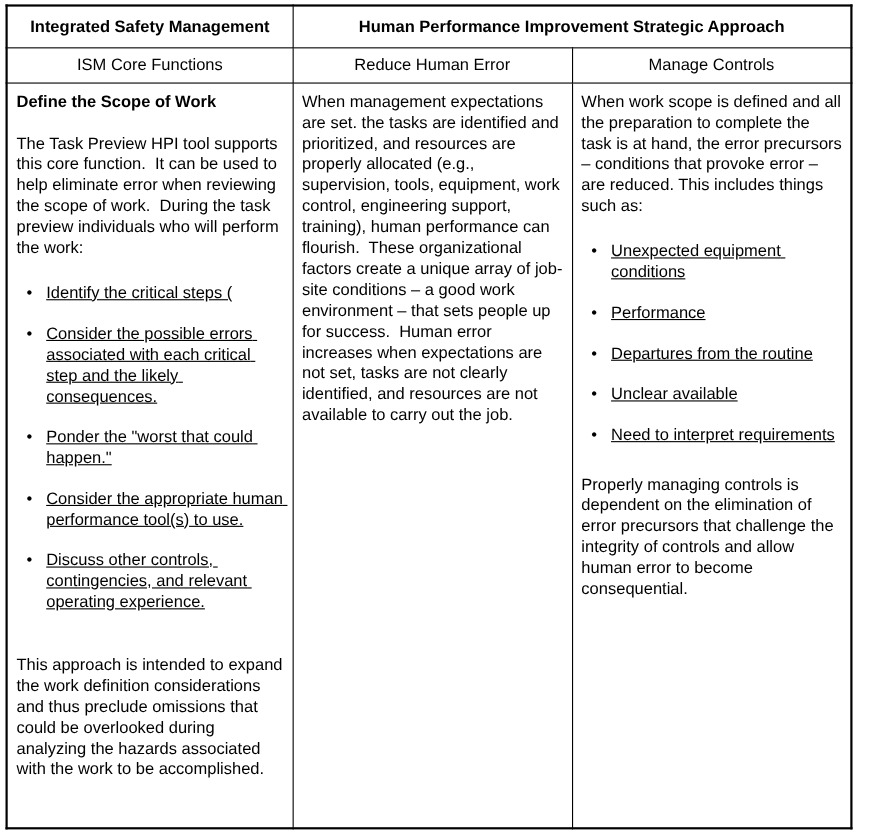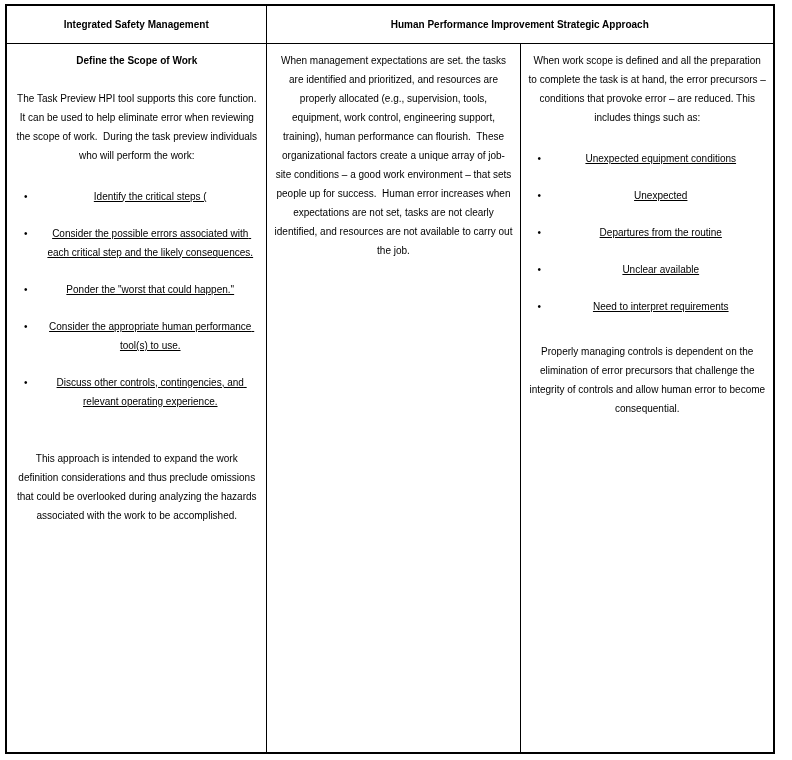--- a/index.html
+++ b/index.html
@@ -17,40 +17,40 @@
   }
   table.ism-table {
     position: absolute; left: 5px; top: 4px;
     width: 770px; height: 750px;
     border-collapse: collapse;
     table-layout: fixed;
     border: 2px solid #000000;
   }
   .ism-table th, .ism-table td {
     border: 1px solid #000000;
-    font-size: 10px;
+    font-size: 15px;
   }
   .col-w1 { width: 260px; }
   .col-w2 { width: 258px; }
   .col-w3 { width: 252px; }
   .h1 {
     height: 38px;
     font-weight: bold;
     text-align: center;
     vertical-align: middle;
   }
   .h2 {
     height: 32px;
     font-weight: normal;
     text-align: center;
     vertical-align: middle;
   }
   .body-cell {
     vertical-align: top;
-    text-align: center;
+    text-align: left;
     line-height: 19px;
     padding: 7px 7px 6px 8px;
   }
   .body-cell p {
     margin: 0 0 19px 0;
     white-space: pre-wrap;
   }
   .bold-head { font-weight: bold; }
   .body-cell ul {
     list-style: none;
@@ -77,40 +77,45 @@
 <body>
 
 <div class="page">
   <table class="ism-table">
     <tbody>
         <tr>
       <th class="h1 col-w1">Integrated Safety Management</th>
       <th class="h1" colspan="2">Human Performance Improvement Strategic Approach</th>
     </tr>
     <tr>
+      <td class="h2 col-w1">ISM Core Functions</td>
+      <td class="h2 col-w2">Reduce Human Error</td>
+      <td class="h2 col-w3">Manage Controls</td>
+    </tr>
+    <tr>
       <td class="body-cell col-w1">
         <p class="bold-head">Define the Scope of Work</p>
         <p>The Task Preview HPI tool supports this core function.  It can be used to help eliminate error when reviewing the scope of work.  During the task preview individuals who will perform the work:</p>
         <ul>
           <li>Identify the critical steps (</li>
           <li>Consider the possible errors associated with each critical step and the likely consequences.</li>
           <li>Ponder the "worst that could happen."</li>
           <li>Consider the appropriate human performance tool(s) to use.</li>
           <li>Discuss other controls, contingencies, and relevant operating experience.</li>
         </ul>
         <p class="outro-gap-lg">This approach is intended to expand the work definition considerations and thus preclude omissions that could be overlooked during analyzing the hazards associated with the work to be accomplished.</p>
       </td>
       <td class="body-cell col-w2">
         <p>When management expectations are set. the tasks are identified and prioritized, and resources are properly allocated (e.g., supervision, tools, equipment, work control, engineering support, training), human performance can flourish.  These organizational factors create a unique array of job-site conditions – a good work environment – that sets people up for success.  Human error increases when expectations are not set, tasks are not clearly identified, and resources are not available to carry out the job.</p>
       </td>
       <td class="body-cell col-w3">
         <p>When work scope is defined and all the preparation to complete the task is at hand, the error precursors – conditions that provoke error – are reduced. This includes things such as:</p>
         <ul>
           <li>Unexpected equipment conditions</li>
-          <li>Unexpected</li>
+          <li>Performance</li>
           <li>Departures from the routine</li>
           <li>Unclear available</li>
           <li>Need to interpret requirements</li>
         </ul>
         <p class="outro-gap-sm">Properly managing controls is dependent on the elimination of error precursors that challenge the integrity of controls and allow human error to become consequential.</p>
       </td>
     </tr>
   </tbody>
     </table>
 </div>

